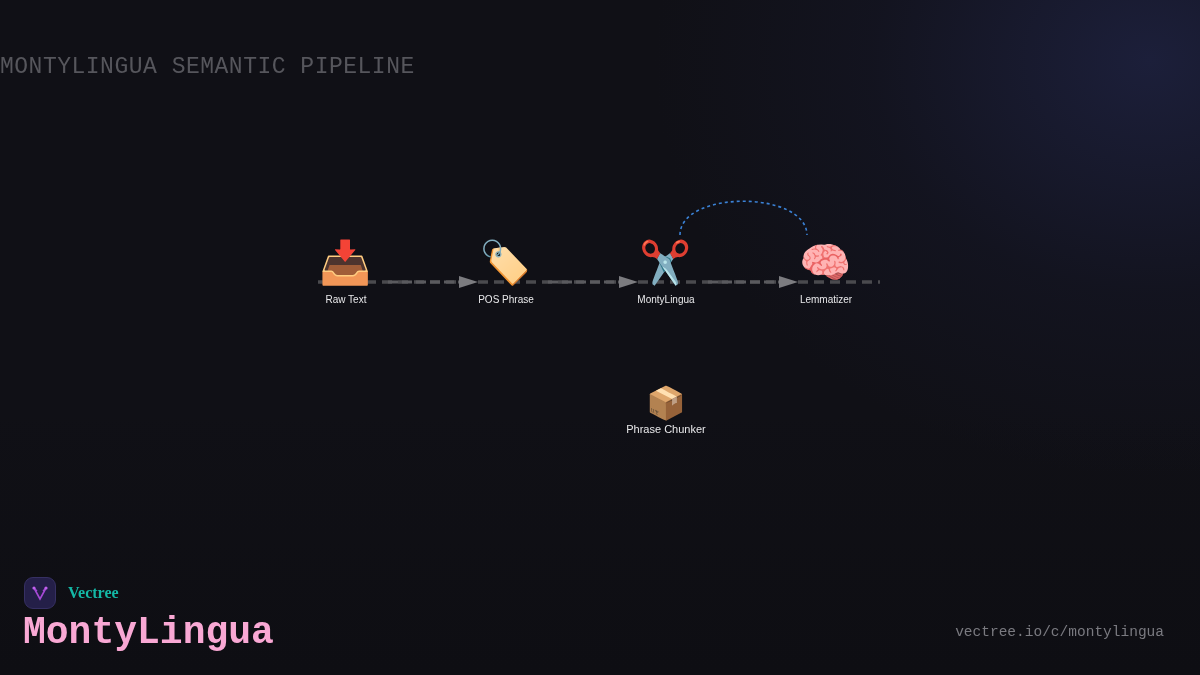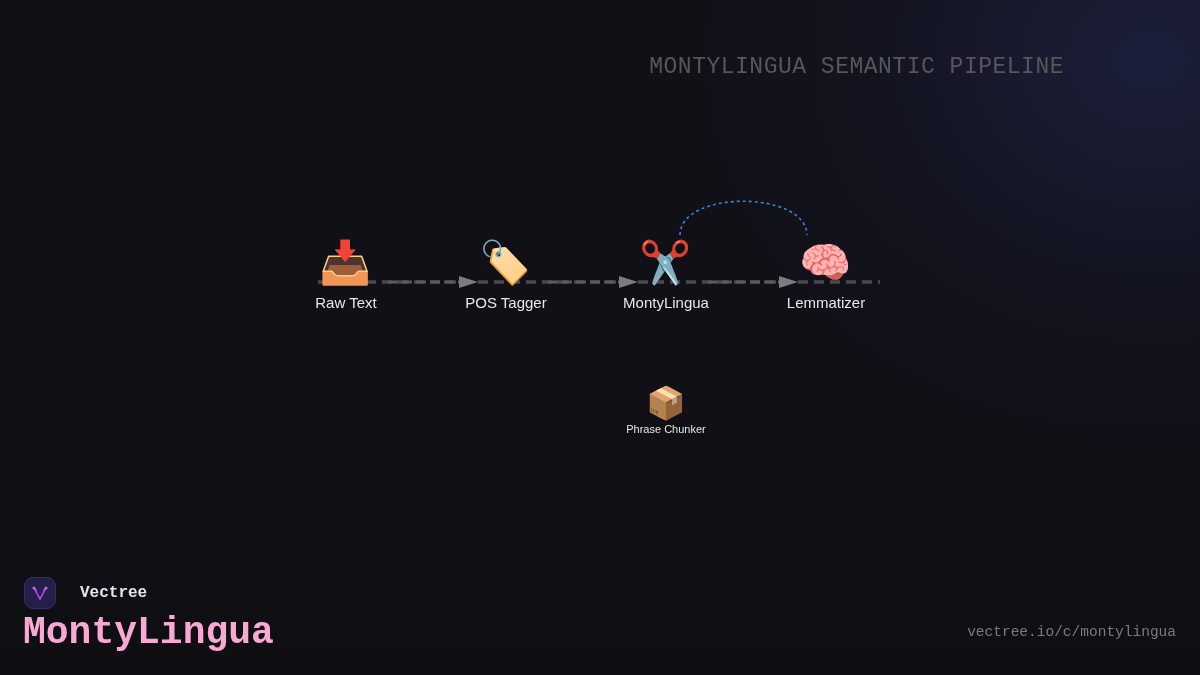--- a/index.html
+++ b/index.html
@@ -10,58 +10,58 @@
     }
     .bg-glow {
       position: absolute; inset: 0;
       background:
         radial-gradient(ellipse 620px 520px at 1150px 60px, rgba(32,36,70,0.75) 0%, rgba(24,26,48,0.35) 45%, rgba(16,16,22,0) 80%),
         linear-gradient(180deg, rgba(16,16,22,0) 60%, rgba(12,12,16,0.5) 100%);
       pointer-events: none;
     }
     .title {
       position: absolute; left: 0; width: 1064px; top: 54px;
-      text-align: right;
+      text-align: left;
       font-family: "Liberation Mono", monospace;
       font-size: 23px; letter-spacing: 0.5px;
       color: #56565c;
     }
     svg.edges { position: absolute; left: 0; top: 0; }
     .node {
       position: absolute; width: 160px; text-align: center;
       transform: translateX(-50%);
     }
     .node .icon {
       display: block; font-size: 42px; line-height: 50px; height: 50px;
     }
     .node .label {
       display: block; margin-top: 6px;
-      font-size: 15px; color: #e8e8ea;
+      font-size: 10px; color: #e8e8ea;
     }
     .node.small .icon { font-size: 32px; line-height: 38px; height: 38px; }
     .node.small .label { font-size: 11px; margin-top: 1px; }
     .brand { position: absolute; left: 24px; top: 577px; display: flex; align-items: center; }
     .brand-logo {
       width: 32px; height: 32px; border-radius: 9px;
       background: #241f48; border: 1px solid #363063;
       display: flex; align-items: center; justify-content: center;
       box-sizing: border-box;
     }
     .brand-name {
-      margin-left: 24px;
-      font-family: Liberation Mono, monospace; font-weight: bold;
-      font-size: 16px; color: #e5e5e5;
+      margin-left: 12px;
+      font-family: Liberation Serif, serif; font-weight: bold;
+      font-size: 16px; color: #14b8a6;
     }
     .product {
       position: absolute; left: 23px; top: 611px;
       font-family: "Liberation Mono", monospace; font-weight: bold;
       font-size: 38px; color: #f9a8d4; letter-spacing: 0px;
     }
     .url {
-      position: absolute; right: 24px; top: 624px;
+      position: absolute; right: 36px; top: 624px;
       font-family: "Liberation Mono", monospace;
       font-size: 14.5px; color: #7a7a80;
     }
   </style>
 </head>
 <body>
 
 <div class="bg-glow"></div>
 
 <div class="title">MONTYLINGUA SEMANTIC PIPELINE</div>
@@ -88,21 +88,21 @@
   <path d="M680,235 C680,190 806,190 807,235" fill="none" stroke="#3b82d6" stroke-width="1.6" stroke-dasharray="3,3"></path>
 </svg>
 
 <div class="node" style="left:346px; top:238px;">
   <span class="icon">📥</span>
   <span class="label">Raw Text</span>
 </div>
 
 <div class="node" style="left:506px; top:238px;">
   <span class="icon">🏷️</span>
-  <span class="label">POS Tagger</span>
+  <span class="label">POS Phrase</span>
 </div>
 
 <div class="node" style="left:666px; top:238px;">
   <span class="icon">✂️</span>
   <span class="label">MontyLingua</span>
 </div>
 
 <div class="node" style="left:826px; top:238px;">
   <span class="icon">🧠</span>
   <span class="label">Lemmatizer</span>

